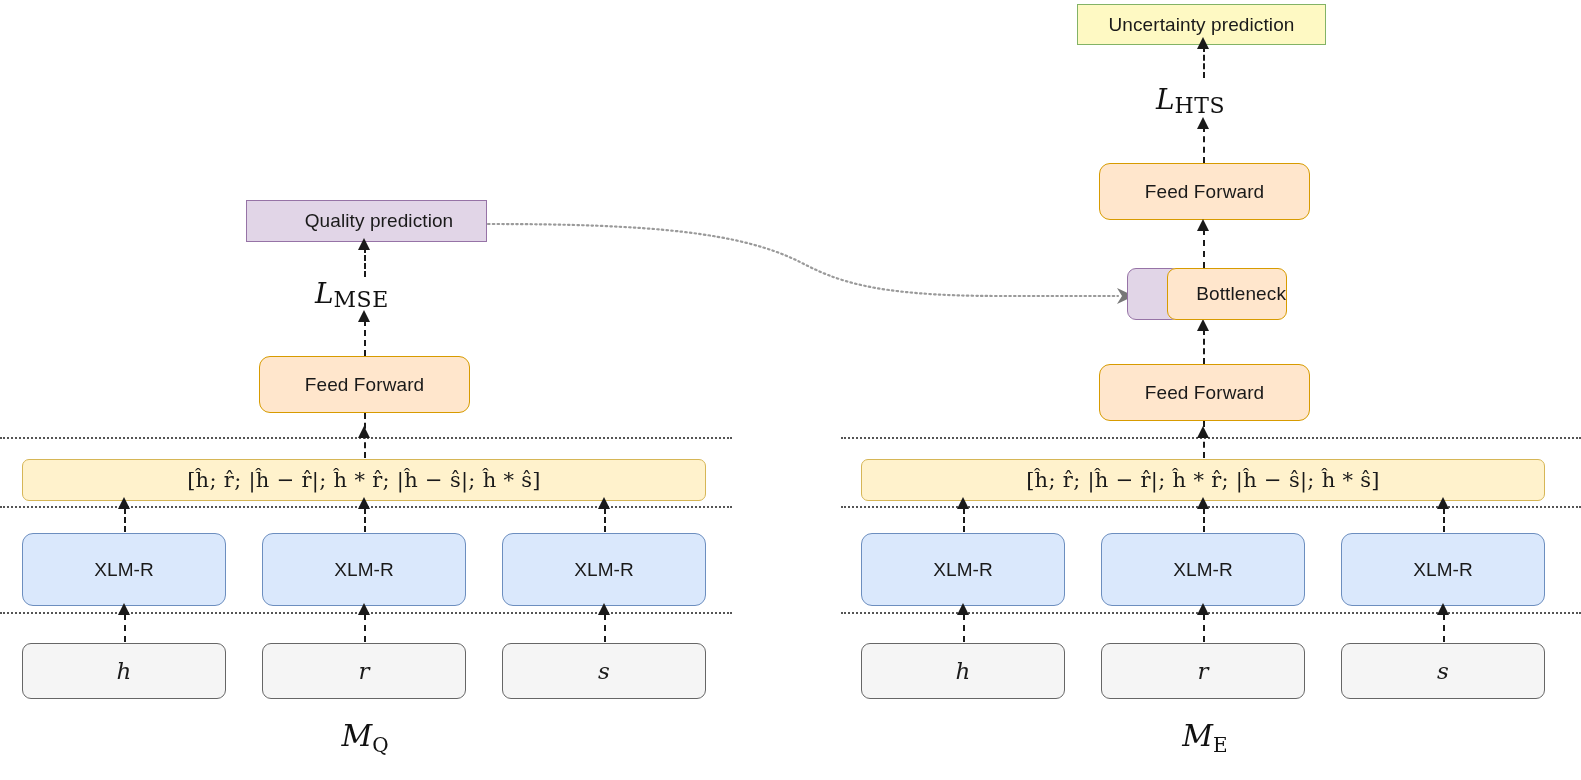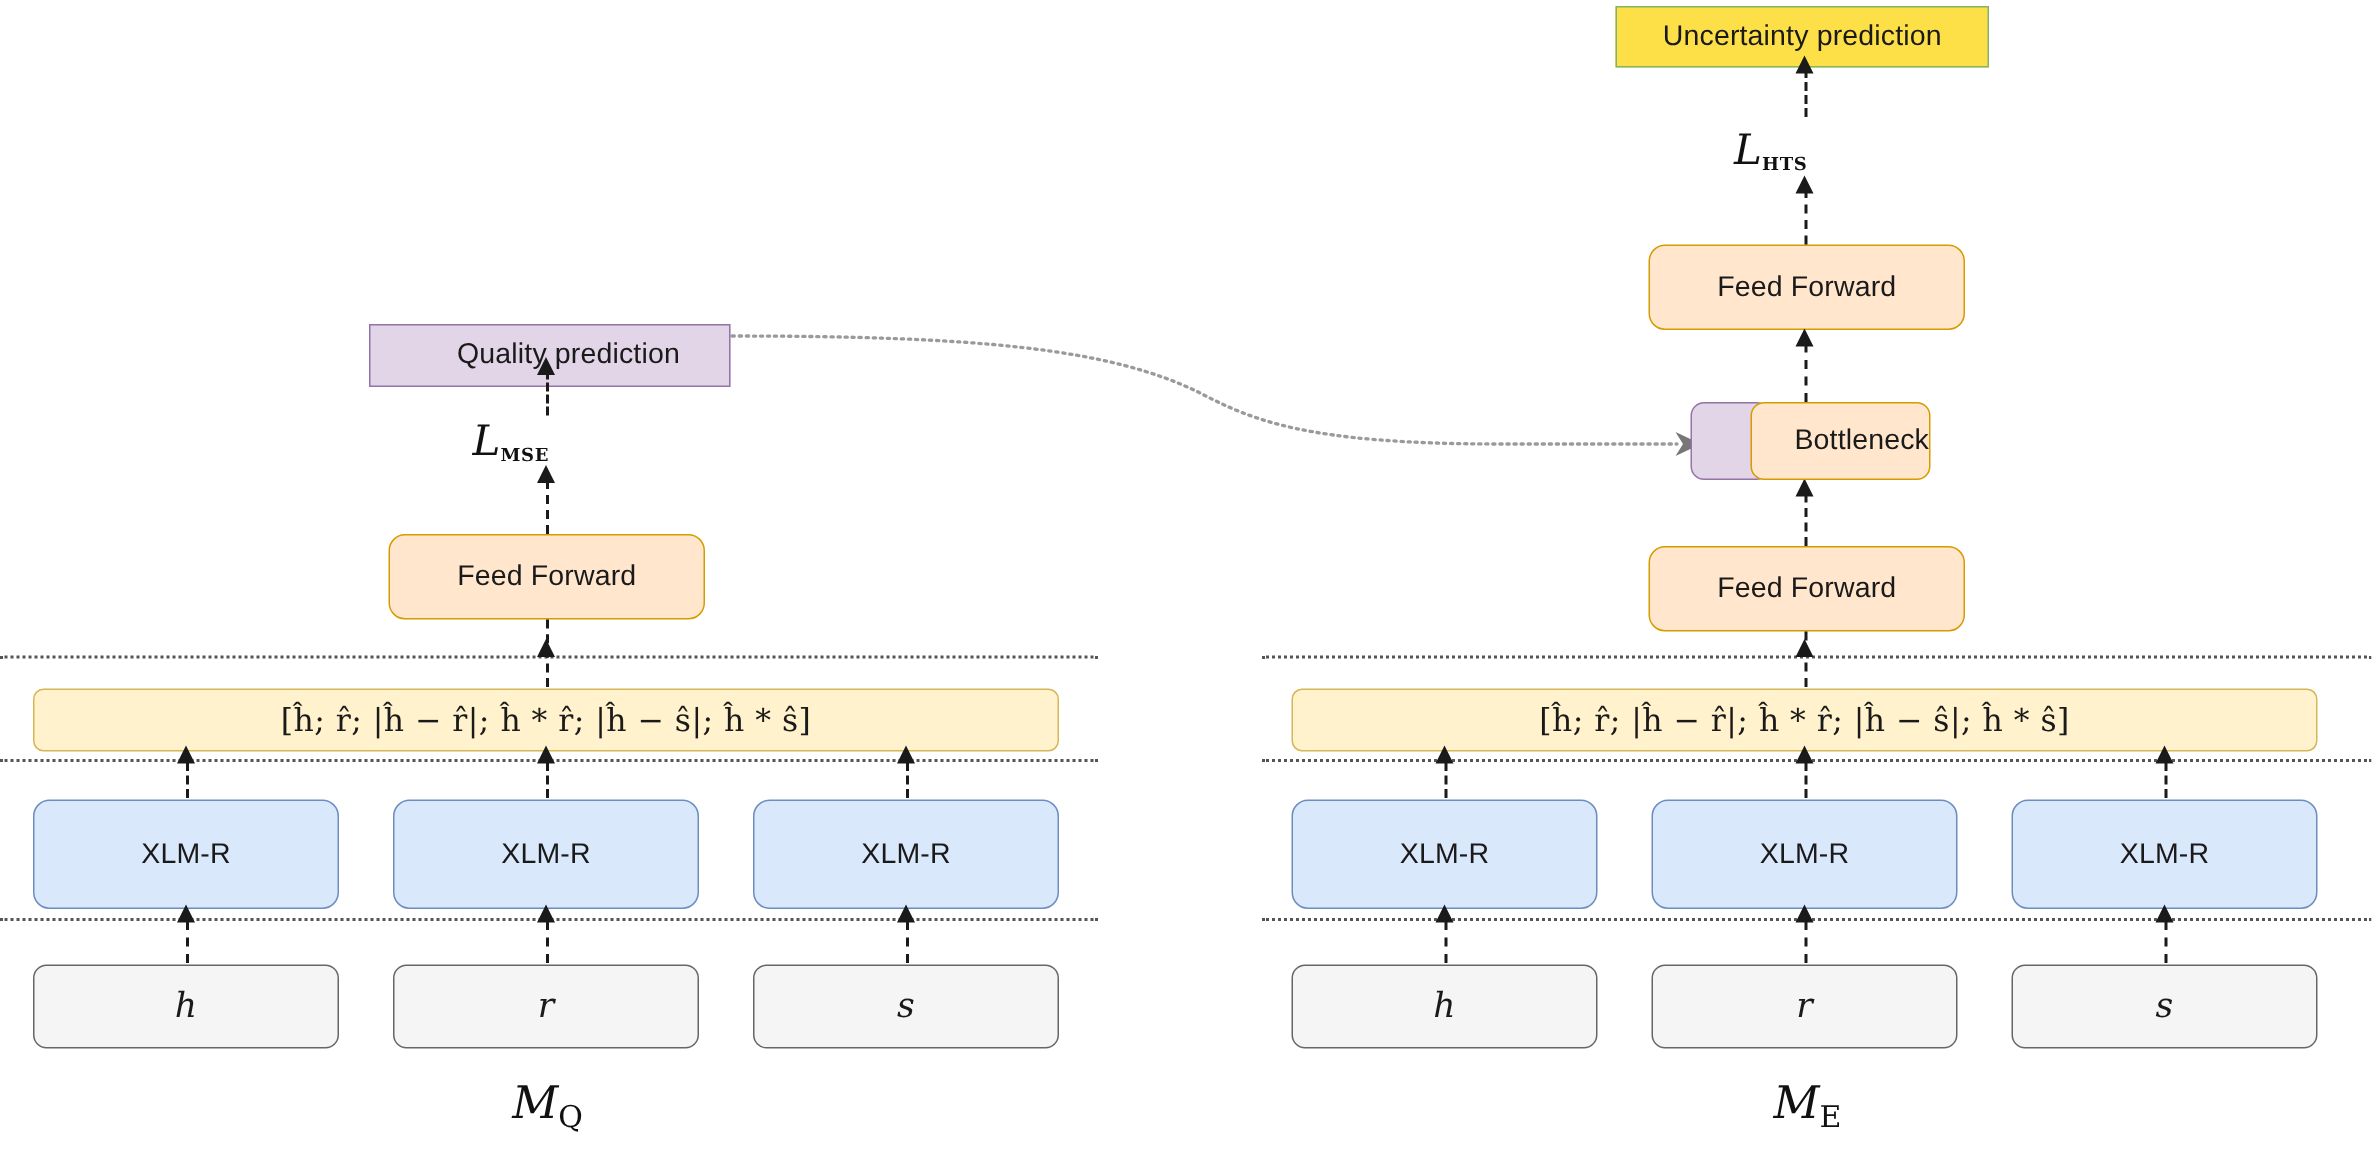--- a/index.html
+++ b/index.html
@@ -63,21 +63,21 @@
     border: 1.6px solid #9673a6;
     border-radius: 9px;
     z-index: 5;
   }
   .node.quality {
     background: #e1d5e7;
     border: 1.6px solid #9673a6;
     border-radius: 0px;
   }
   .node.uncertainty {
-    background: #fde047;
+    background: #fef9c3;
     border: 1.6px solid #82b366;
     border-radius: 0px;
   }
 
   
   .mathfont {
     font-family: "DejaVu Serif", "Liberation Serif", serif;
     font-style: italic;
     font-size: 23px;
   }
@@ -93,27 +93,26 @@
     font-family: "DejaVu Serif", "Liberation Serif", serif;
     font-size: 26px;
     color: #111111;
     white-space: nowrap;
   }
   .loss-label .cal {
     font-style: italic;
     font-size: 28px;
   }
   .loss-label .sub {
-    font-size: 12px;
+    font-size: 22px;
     font-variant: small-caps;
     letter-spacing: .5px;
     position: relative;
     top: 4px;
     font-style: normal;
-    font-weight: bold;
   }
 
   .model-label {
     position: absolute;
     font-family: "DejaVu Serif", "Liberation Serif", serif;
     font-size: 30px;
     color: #111111;
     white-space: nowrap;
     text-align: center;
   }
@@ -221,21 +220,21 @@
   <div class="arrow" style="left:364px; top:320px; height:36px;"></div>
   <div class="arrowhead" style="left:358px; top:310px;"></div>
 
   <div class="loss-label" style="left:315px; top:277px;">
     <span class="cal">L</span><span class="sub">MSE</span>
   </div>
 
   <div class="arrow" style="left:364px; top:247px; height:30px;"></div>
   <div class="arrowhead" style="left:358px; top:238px;"></div>
 
-  <div class="node quality" style="left:246px; top:216px; width:241px; height:42px;padding-left:25px;">
+  <div class="node quality" style="left:246px; top:200px; width:241px; height:42px;padding-left:25px;">
     <span>Quality prediction</span>
   </div>
 
   <div class="model-label" style="left:300px; top:718px; width:130px;">
     <span class="cal">M</span><span class="sub">Q</span>
   </div>
 
   <div class="node input" style="left:861px;  top:643px; width:204px; height:56px;">
     <span class="mathfont">h</span>
   </div>

